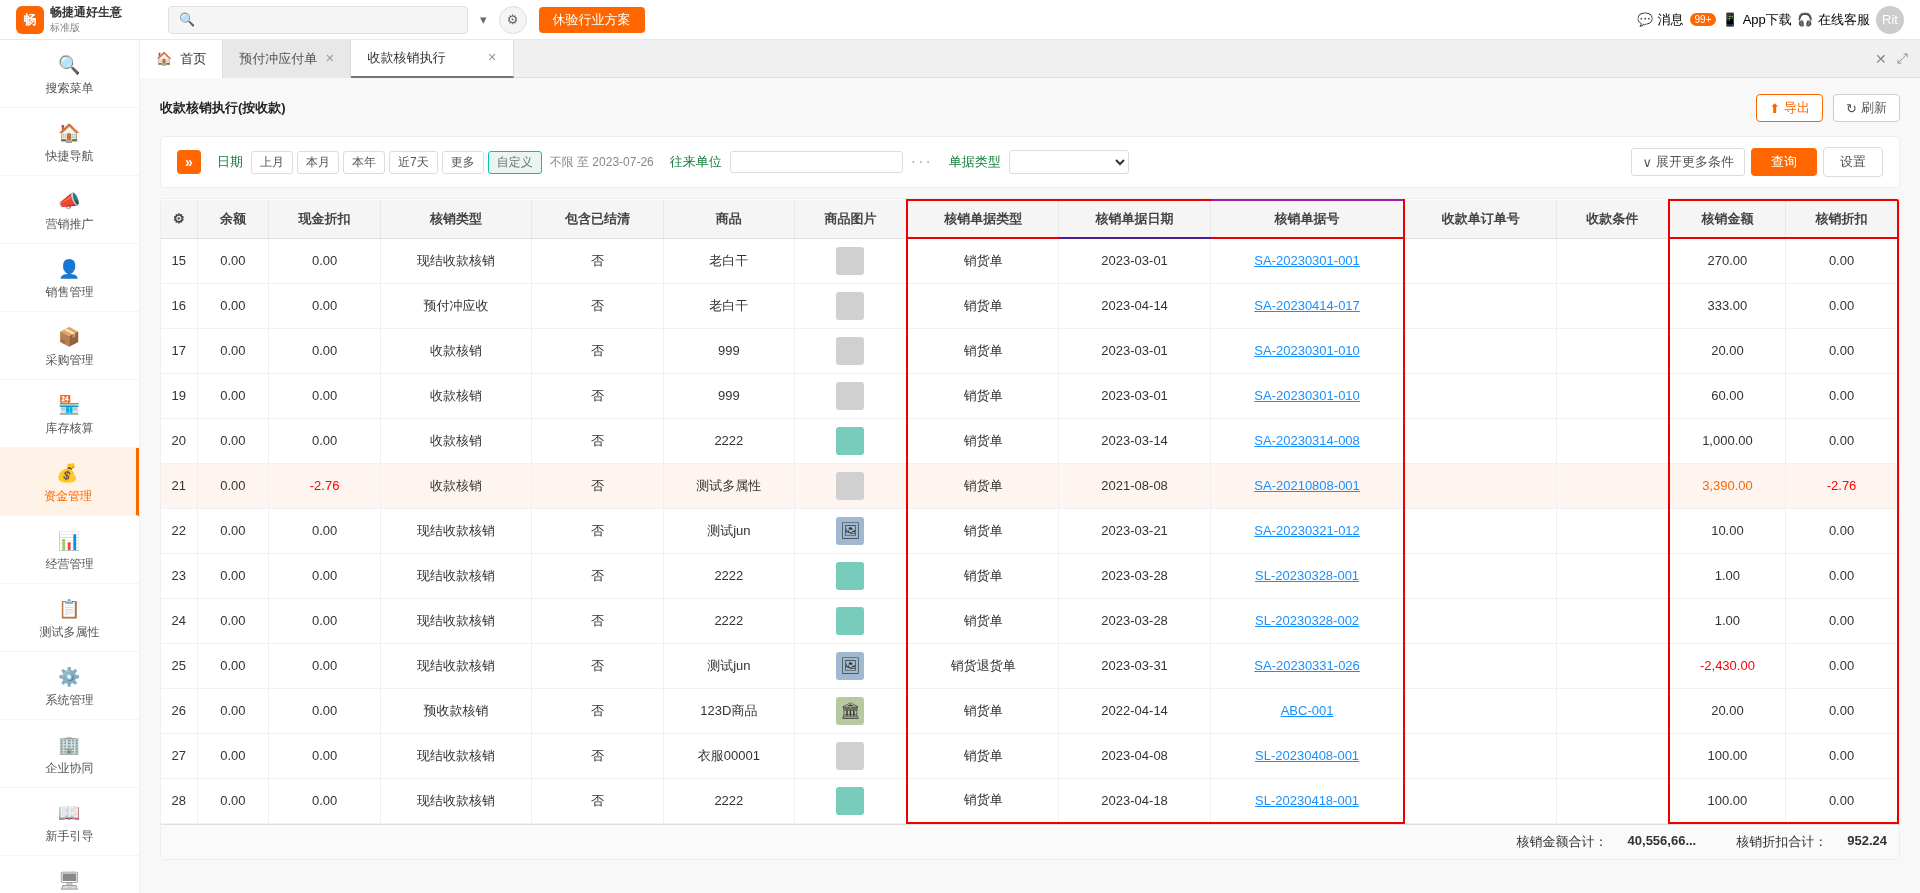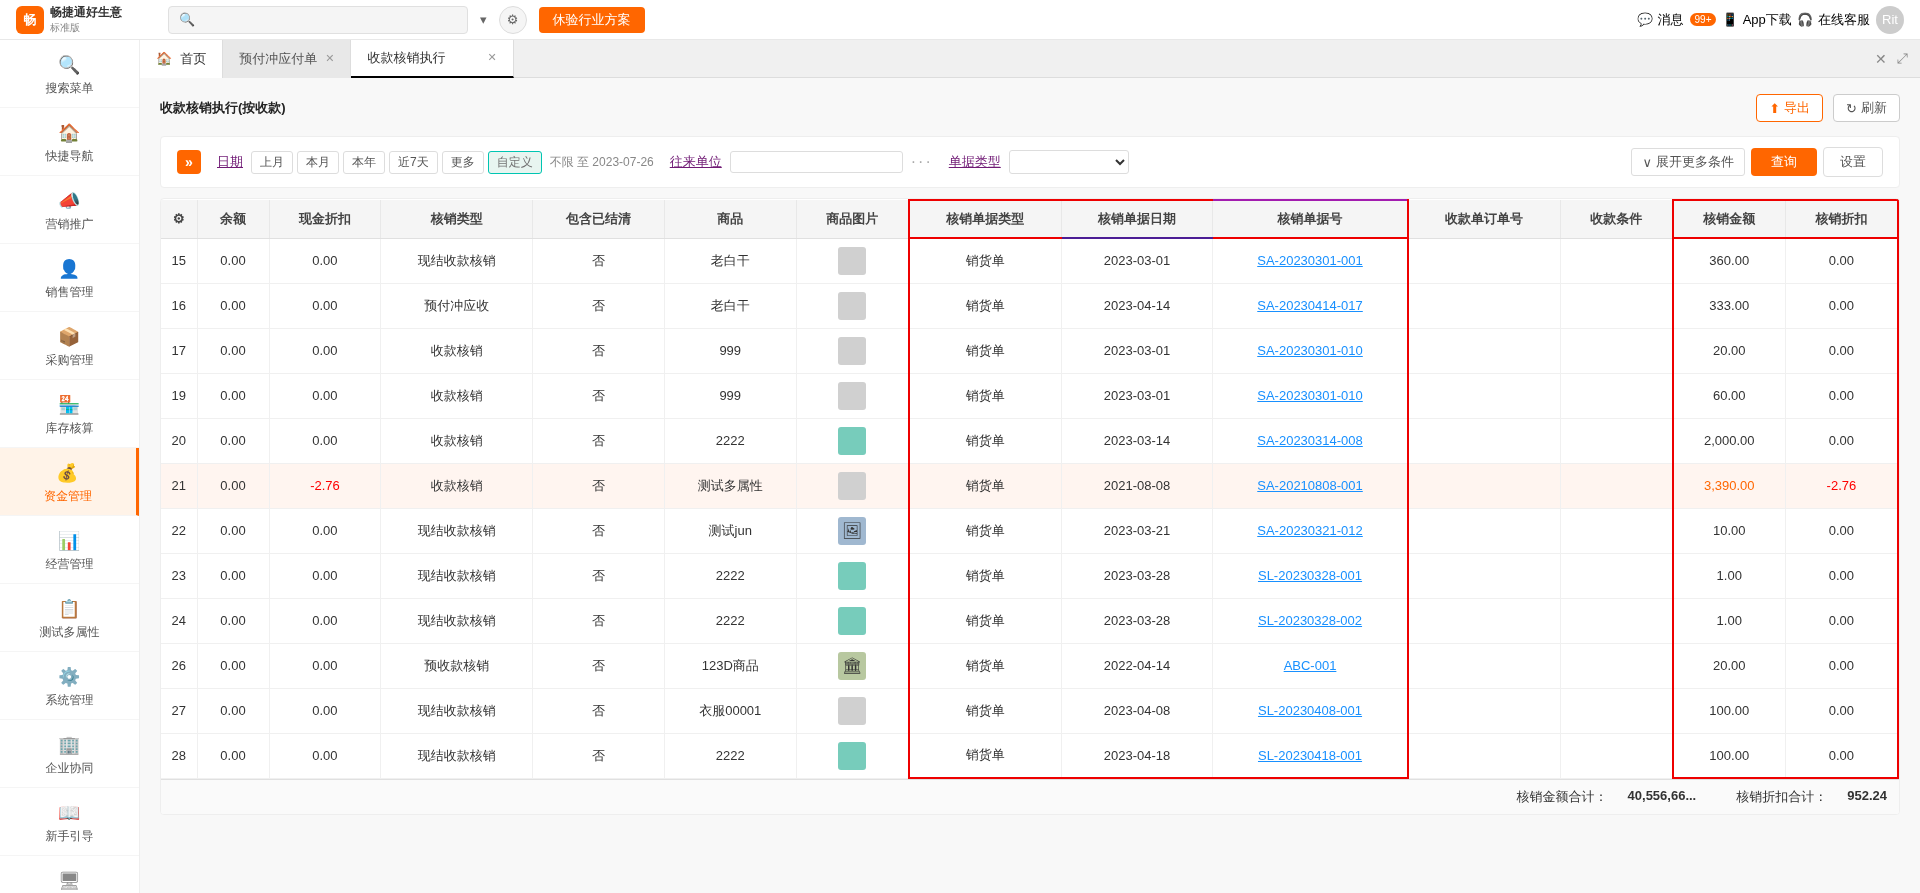--- a/index.html
+++ b/index.html
@@ -32,38 +32,38 @@
     .sidebar-item.active .sidebar-label { color: #f60; }
     .sidebar-item.active { border-right: 3px solid #f60; }
 
     
     .main { flex: 1; display: flex; flex-direction: column; overflow: hidden; }
 
     
     .tab-bar { background: #f0f0f0; height: 38px; display: flex; align-items: center; padding: 0 0; border-bottom: 1px solid #ddd; }
     .tab-item { height: 38px; padding: 0 16px; display: flex; align-items: center; gap: 8px; cursor: pointer; font-size: 13px; color: #555; border-right: 1px solid #ddd; background: #e8e8e8; position: relative; }
     .tab-item.home { background: #fff; font-weight: normal; color: #333; }
-    .tab-item.active { background: #fff; color: #333; border-bottom: 2px solid #000000; gap: 42px; }
+    .tab-item.active { background: #fff; color: #333; border-bottom: 2px solid #737373; gap: 42px; }
     .tab-item .tab-close { font-size: 11px; color: #999; cursor: pointer; }
     .tab-bar-end { margin-left: auto; display: flex; align-items: center; padding: 0 12px; gap: 10px; }
     .tab-bar-end span { font-size: 14px; color: #888; cursor: pointer; }
 
     
     .page-content { flex: 1; overflow: auto; background: #f8f8f8; padding: 0; }
     .page-inner { padding: 16px 20px; }
     .page-title { font-size: 18px; font-weight: bold; color: #222; margin-bottom: 14px; display: flex; align-items: center; justify-content: space-between; }
     .title-actions { display: flex; gap: 10px; }
     .btn-export { background: #fff; border: 1px solid #f60; color: #f60; border-radius: 4px; padding: 4px 12px; cursor: pointer; font-size: 13px; display: flex; align-items: center; gap: 4px; }
     .btn-refresh { background: #fff; border: 1px solid #ccc; color: #555; border-radius: 4px; padding: 4px 12px; cursor: pointer; font-size: 13px; display: flex; align-items: center; gap: 4px; }
 
     
     .filter-bar { background: #fff; border-radius: 4px; padding: 10px 16px; margin-bottom: 10px; display: flex; align-items: center; gap: 16px; border: 1px solid #eee; flex-wrap: wrap; }
     .filter-expand { background: #f60; color: #fff; border-radius: 4px; width: 24px; height: 24px; display: flex; align-items: center; justify-content: center; cursor: pointer; font-size: 14px; font-weight: bold; flex-shrink: 0; }
     .filter-group { display: flex; align-items: center; gap: 8px; }
-    .filter-label { color: #701a75; white-space: nowrap; text-decoration: underline; }
+    .filter-label { color: #15803d; white-space: nowrap; }
     .filter-date-btns { display: flex; gap: 4px; align-items: center; }
     .filter-date-btn { padding: 2px 8px; border: 1px solid #ddd; border-radius: 3px; cursor: pointer; font-size: 12px; color: #555; background: #fff; }
     .filter-date-btn.custom { background: #e8f5f0; border-color: #00c5b2; color: #737373; }
     .filter-date-range { color: #888; font-size: 12px; }
     .filter-input { border: 1px solid #ddd; border-radius: 3px; padding: 3px 8px; outline: none; font-size: 12px; min-width: 160px; color: #333; }
     .filter-select { border: 1px solid #ddd; border-radius: 3px; padding: 3px 8px; outline: none; font-size: 12px; min-width: 120px; color: #333; background: #fff; }
     .btn-query { background: #f60; color: #fff; border: none; border-radius: 4px; padding: 5px 20px; cursor: pointer; font-size: 13px; }
     .btn-settings { background: #fff; border: 1px solid #ddd; color: #555; border-radius: 4px; padding: 5px 16px; cursor: pointer; font-size: 13px; }
     .filter-more-dots { color: #aaa; letter-spacing: 2px; font-size: 16px; }
     .expand-more { display: flex; align-items: center; gap: 4px; color: #555; cursor: pointer; font-size: 12px; padding: 4px 10px; border: 1px solid #ddd; border-radius: 3px; background: #fff; white-space: nowrap; }
@@ -289,21 +289,21 @@
     <td style="">0.00</td>
     <td>现结收款核销</td>
     <td>否</td>
     <td>老白干</td>
     <td><span style="display:inline-block;width:28px;height:28px;background:#d0d0d0;border-radius:3px;vertical-align:middle;"></span></td>
     <td style="border-left:2px solid #e00;">销货单</td>
     <td style="">2023-03-01</td>
     <td style="border-right:2px solid #e00;"><span class="td-link">SA-20230301-001</span></td>
     <td></td>
     <td></td>
-    <td style="border-left:2px solid #e00;">360.00</td>
+    <td style="border-left:2px solid #e00;">270.00</td>
     <td style="border-right:2px solid #e00;">0.00</td>
   </tr>
                 <tr>
     <td>16</td>
     <td>0.00</td>
     <td style="">0.00</td>
     <td>预付冲应收</td>
     <td>否</td>
     <td>老白干</td>
     <td><span style="display:inline-block;width:28px;height:28px;background:#d0d0d0;border-radius:3px;vertical-align:middle;"></span></td>
@@ -353,21 +353,21 @@
     <td style="">0.00</td>
     <td>收款核销</td>
     <td>否</td>
     <td>2222</td>
     <td><span style="display:inline-block;width:28px;height:28px;background:#7cb;border-radius:3px;vertical-align:middle;"></span></td>
     <td style="border-left:2px solid #e00;">销货单</td>
     <td style="">2023-03-14</td>
     <td style="border-right:2px solid #e00;"><span class="td-link">SA-20230314-008</span></td>
     <td></td>
     <td></td>
-    <td style="border-left:2px solid #e00;">2,000.00</td>
+    <td style="border-left:2px solid #e00;">1,000.00</td>
     <td style="border-right:2px solid #e00;">0.00</td>
   </tr>
                 <tr class="highlighted">
     <td>21</td>
     <td>0.00</td>
     <td style="color:#f00;">-2.76</td>
     <td>收款核销</td>
     <td>否</td>
     <td>测试多属性</td>
     <td><span style="display:inline-block;width:28px;height:28px;background:#d0d0d0;border-radius:3px;vertical-align:middle;"></span></td>
@@ -418,20 +418,36 @@
     <td>现结收款核销</td>
     <td>否</td>
     <td>2222</td>
     <td><span style="display:inline-block;width:28px;height:28px;background:#7cb;border-radius:3px;vertical-align:middle;"></span></td>
     <td style="border-left:2px solid #e00;">销货单</td>
     <td style="">2023-03-28</td>
     <td style="border-right:2px solid #e00;"><span class="td-link">SL-20230328-002</span></td>
     <td></td>
     <td></td>
     <td style="border-left:2px solid #e00;">1.00</td>
+    <td style="border-right:2px solid #e00;">0.00</td>
+  </tr>
+                <tr>
+    <td>25</td>
+    <td>0.00</td>
+    <td style="">0.00</td>
+    <td>现结收款核销</td>
+    <td>否</td>
+    <td>测试jun</td>
+    <td><span style="display:inline-block;width:28px;height:28px;background:#a0b8d0;border-radius:3px;vertical-align:middle;font-size:16px;line-height:28px;text-align:center;">🖼</span></td>
+    <td style="border-left:2px solid #e00;">销货退货单</td>
+    <td style="">2023-03-31</td>
+    <td style="border-right:2px solid #e00;"><span class="td-link">SA-20230331-026</span></td>
+    <td></td>
+    <td></td>
+    <td style="color:#f00;border-left:2px solid #e00;">-2,430.00</td>
     <td style="border-right:2px solid #e00;">0.00</td>
   </tr>
                 <tr>
     <td>26</td>
     <td>0.00</td>
     <td style="">0.00</td>
     <td>预收款核销</td>
     <td>否</td>
     <td>123D商品</td>
     <td><span style="display:inline-block;width:28px;height:28px;background:#b8c8a0;border-radius:3px;vertical-align:middle;font-size:16px;line-height:28px;text-align:center;">🏛</span></td>

